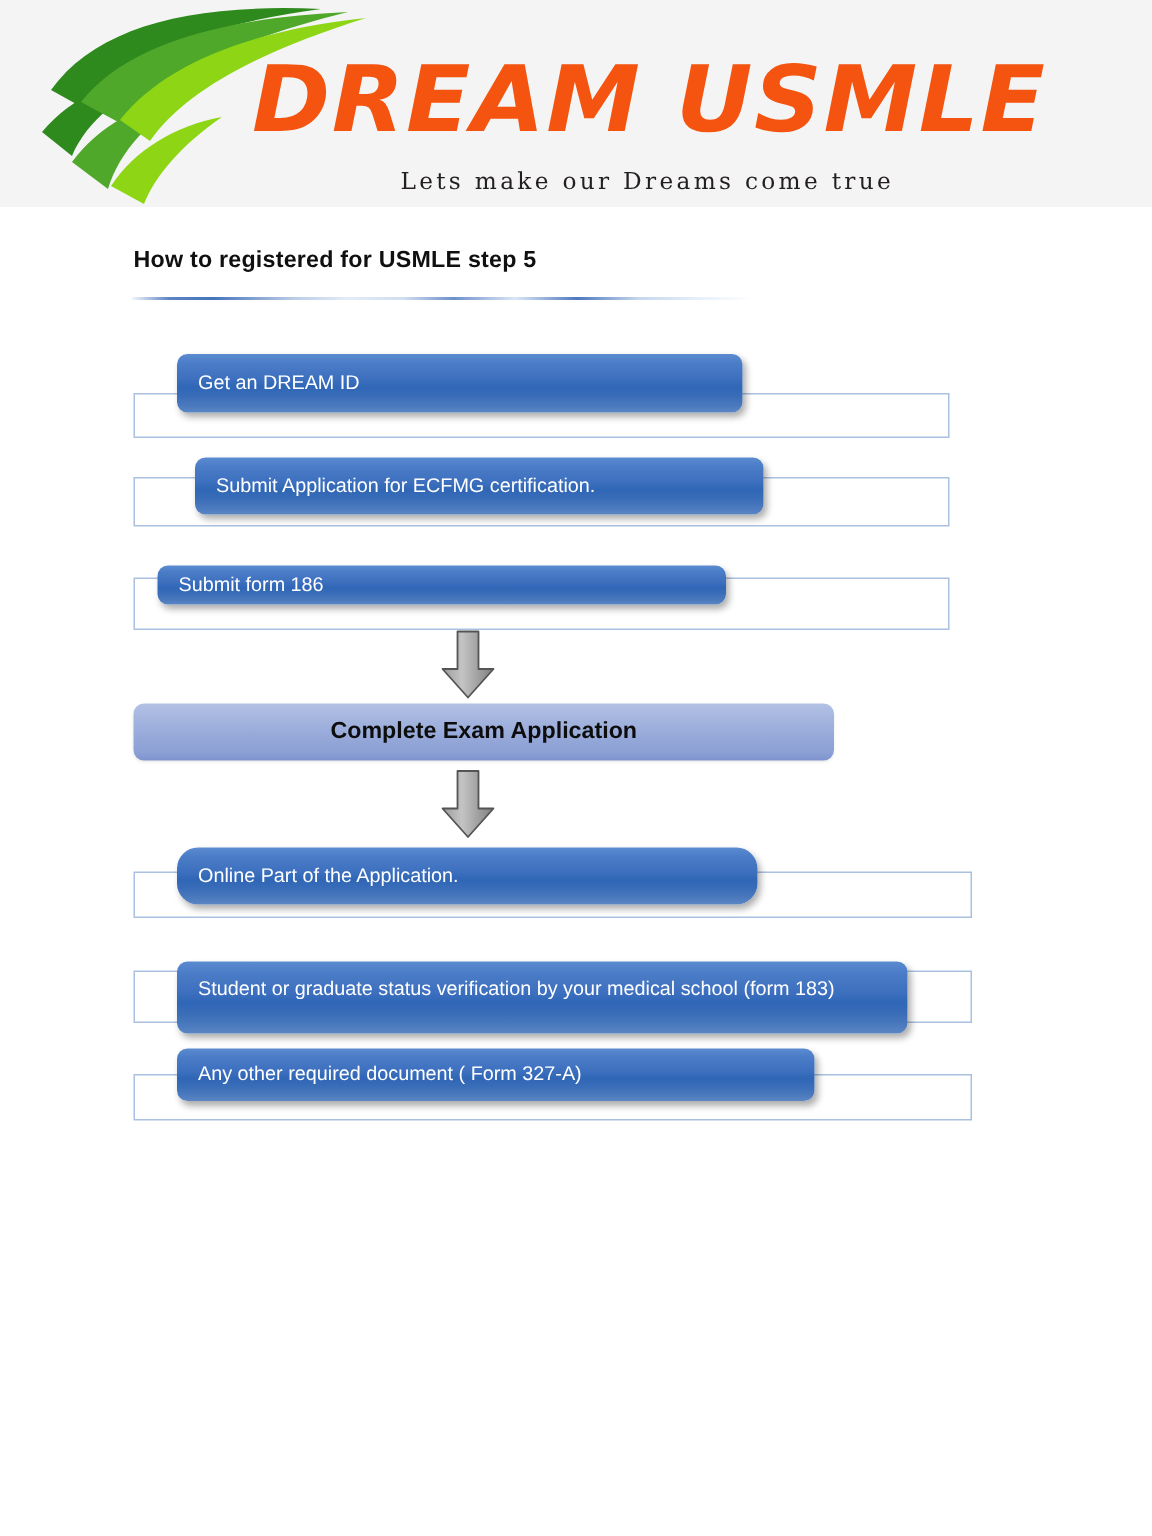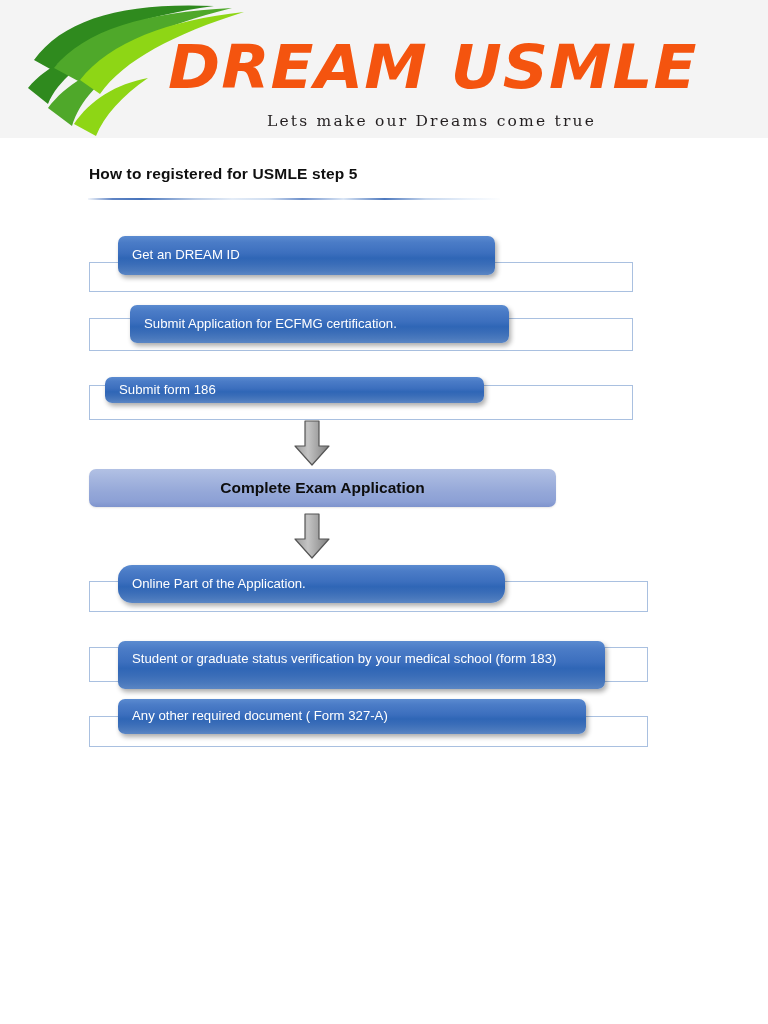--- a/index.html
+++ b/index.html
@@ -207,15 +207,15 @@
     <path d="M12 1 L26 1 L26 26 L36 26 L19 45 L2 26 L12 26 Z" fill="url(#agrad2)" stroke="#555555" stroke-width="1.2" stroke-linejoin="round"></path>
   </svg>
 
   <div class="outline-box" style="left:89px; top:581px; width:559px; height:31px;"></div>
   <div class="blue-box" style="left:118px; top:565px; width:387px; height:38px;border-radius:14px;">Online Part of the Application.</div>
 
   <div class="outline-box" style="left:89px; top:647px; width:559px; height:35px;"></div>
   <div class="blue-box two-line" style="left:118px; top:621px; width:487px; height:48px;margin-top:20px;">Student or graduate status verification by your medical school (form 183)</div>
 
   <div class="outline-box" style="left:89px; top:716px; width:559px; height:31px;"></div>
-  <div class="blue-box" style="left:118px; top:699px; width:468px; height:35px;">Any other required document ( Form 327-A)</div>
+  <div class="blue-box" style="left:118px; top:699px; width:425px; height:35px;">Any other required document ( Form 327-A)</div>
 
 </div>
 
 </body></html>

